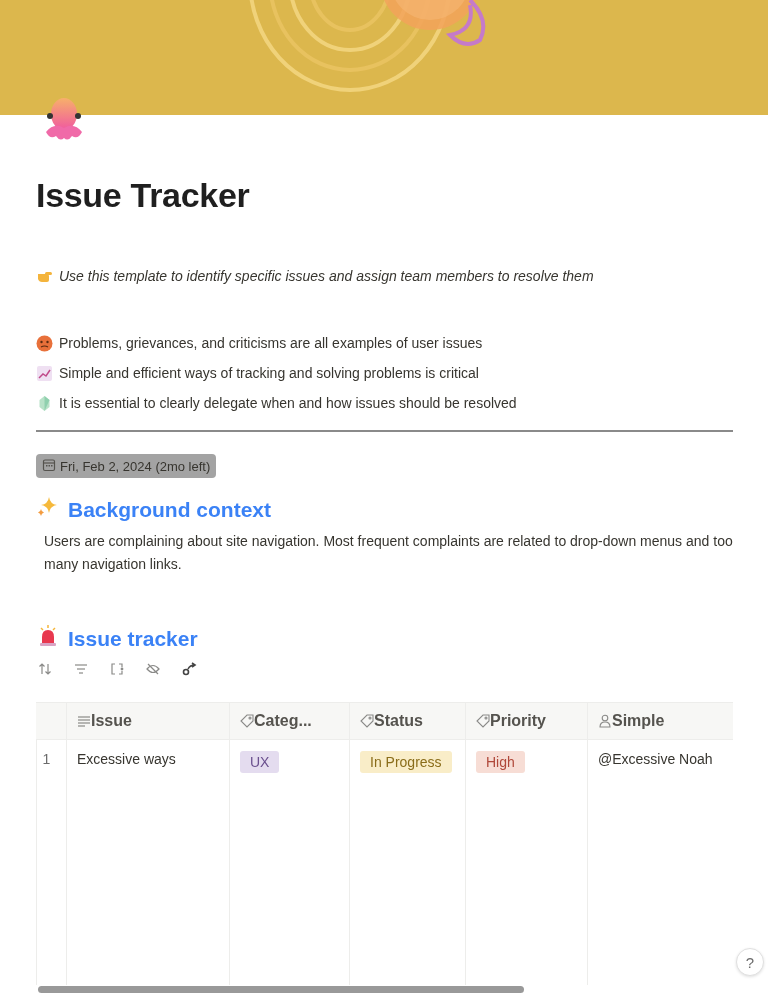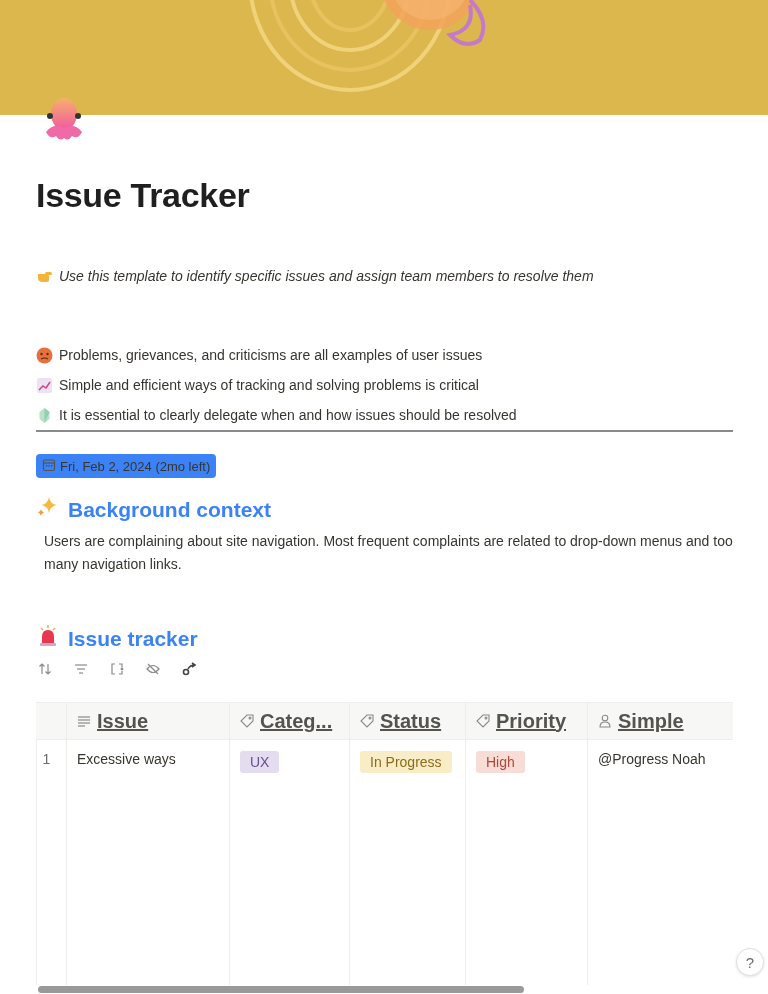--- a/index.html
+++ b/index.html
@@ -8,40 +8,40 @@
 
   .cover { position: absolute; left: 0; top: 0; width: 768px; height: 115px; background: #dcb74d; overflow: hidden; }
   .cover-art { position: absolute; left: 240px; top: -60px; width: 300px; height: 160px; }
 
   .page-icon { position: absolute; left: 36px; top: 92px; width: 56px; height: 56px; }
 
   .title { position: absolute; left: 36px; top: 176px; font-size: 34px; font-weight: 700; color: #1f1f1f; letter-spacing: -0.3px; }
 
   .callout { position: absolute; left: 36px; top: 267px; font-size: 14px; font-style: italic; color: #37352f; display: flex; align-items: center; gap: 6px; }
 
-  .bullets { position: absolute; left: 36px; top: 340px; text-align: center; }
+  .bullets { position: absolute; left: 36px; top: 328px; text-align: center; }
   .bullet { display: flex; align-items: center; gap: 6px; font-size: 14px; height: 30px; color: #37352f; }
   .emoji { width: 17px; height: 17px; display: inline-block; flex: none; }
 
   .divider { position: absolute; left: 36px; top: 430px; width: 697px; height: 2px; background: #8a8a8a; }
 
-  .date-chip { position: absolute; left: 36px; top: 454px; height: 24px; padding: 0 6px; background: #3b82f6; border-radius: 4px; font-size: 13px; display: flex; align-items: center; gap: 4px; color: #37352f; }
+  .date-chip { position: absolute; left: 36px; top: 454px; height: 24px; padding: 0 6px; background: #a3a3a3; border-radius: 4px; font-size: 13px; display: flex; align-items: center; gap: 4px; color: #37352f; }
 
   .h2 { position: absolute; left: 36px; font-size: 21px; font-weight: 700; color: #3b82f6; display: flex; align-items: center; gap: 8px; }
   .h2.bg { top: 495px; }
   .h2.it { top: 624px; }
 
   .para { position: absolute; left: 44px; top: 530px; width: 700px; font-size: 14px; line-height: 23px; color: #37352f; }
 
   .toolbar { position: absolute; left: 36px; top: 660px; display: flex; gap: 18px; align-items: center; }
   .tb-btn { width: 18px; height: 18px; display: flex; align-items: center; justify-content: center; color: #8a8a88; cursor: pointer; }
 
   .table { position: absolute; left: 36px; top: 702px; width: 697px; height: 290px; }
   .thead { position: absolute; left: 0; top: 0; height: 38px; width: 697px; background: #f7f7f5; border-top: 1px solid #ededeb; border-bottom: 1px solid #ededeb; display: flex; }
-  .th { height: 100%; display: flex; align-items: center; gap: 6px; padding-left: 10px; font-size: 20px; font-weight: 700; color: #55534e; border-right: 1px solid #ededeb; text-decoration: underline; }
+  .th { height: 100%; display: flex; align-items: center; padding-left: 10px; font-size: 16px; font-weight: 700; color: #55534e; border-right: 1px solid #ededeb; }
   .th svg { flex: none; }
   .col-num { width: 31px; padding-left: 0; }
   .col-issue { width: 163px; }
   .col-cat { width: 120px; }
   .col-status { width: 116px; }
   .col-priority { width: 122px; }
   .col-owner { width: 145px; border-right: none; }
 
   .tbody { position: absolute; left: 0; top: 38px; width: 697px; height: 245px; display: flex; }
   .tc { height: 100%; border-right: 1px solid #ededeb; padding: 11px 10px; font-size: 14px; color: #37352f; }
@@ -254,19 +254,19 @@
     <div class="tc col-issue">Excessive ways</div>
     <div class="tc col-cat">
       <span class="tag ux">UX</span>
     </div>
     <div class="tc col-status">
       <span class="tag progress">In Progress</span>
     </div>
     <div class="tc col-priority">
       <span class="tag high">High</span>
     </div>
-    <div class="tc col-owner">@Progress Noah</div>
+    <div class="tc col-owner">@Excessive Noah</div>
   </div>
 </div>
 
 <div class="hscroll"></div>
 
 <div class="help">?</div>
 
 </body></html>

